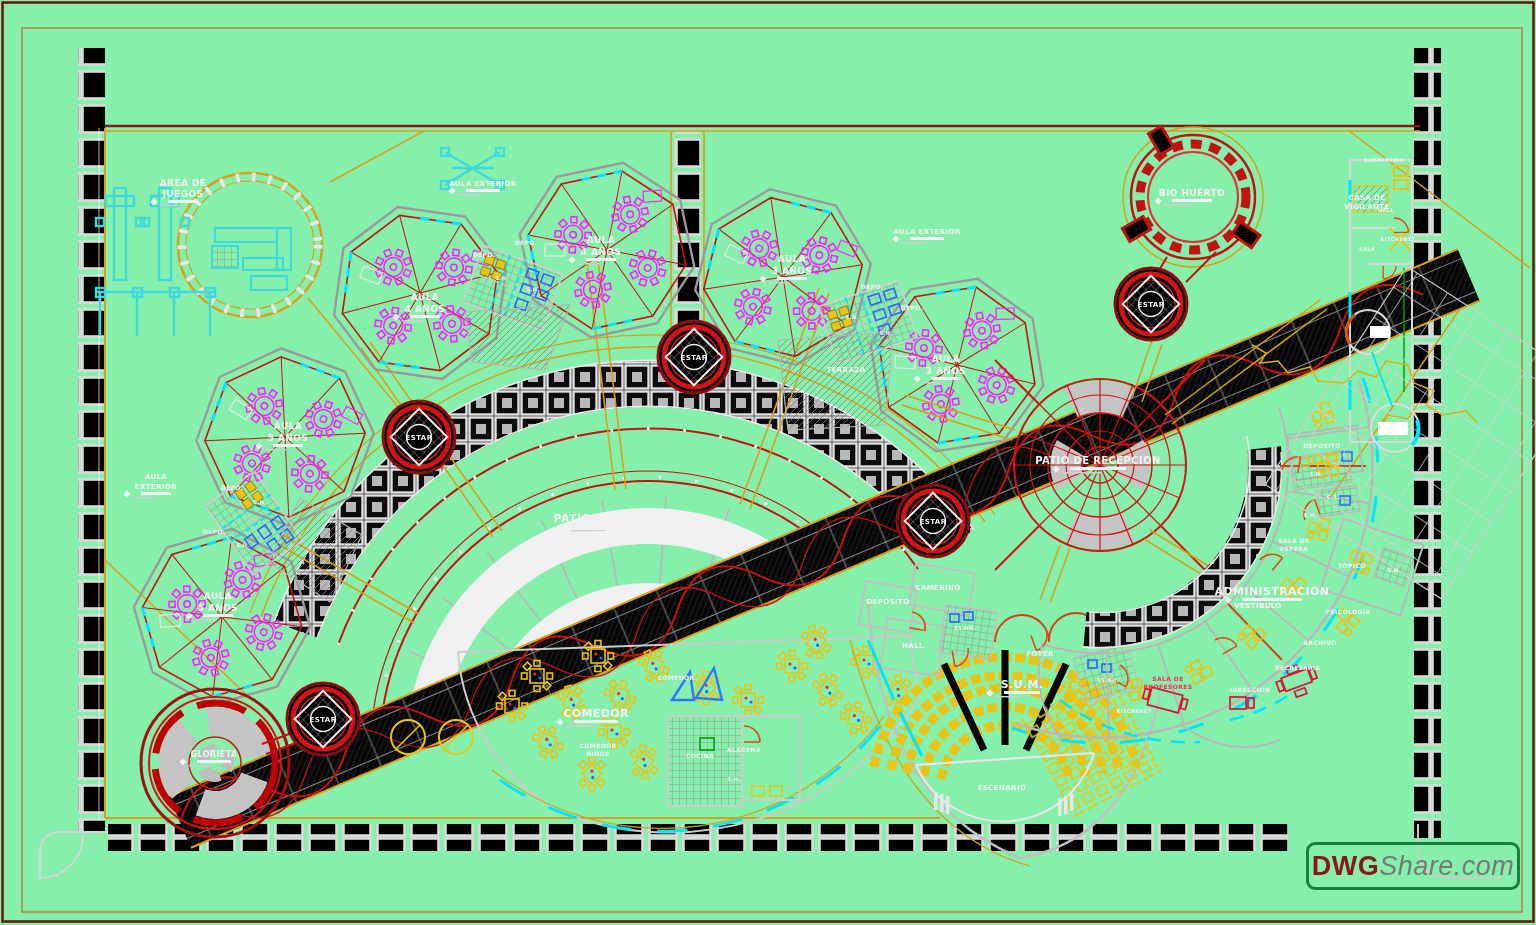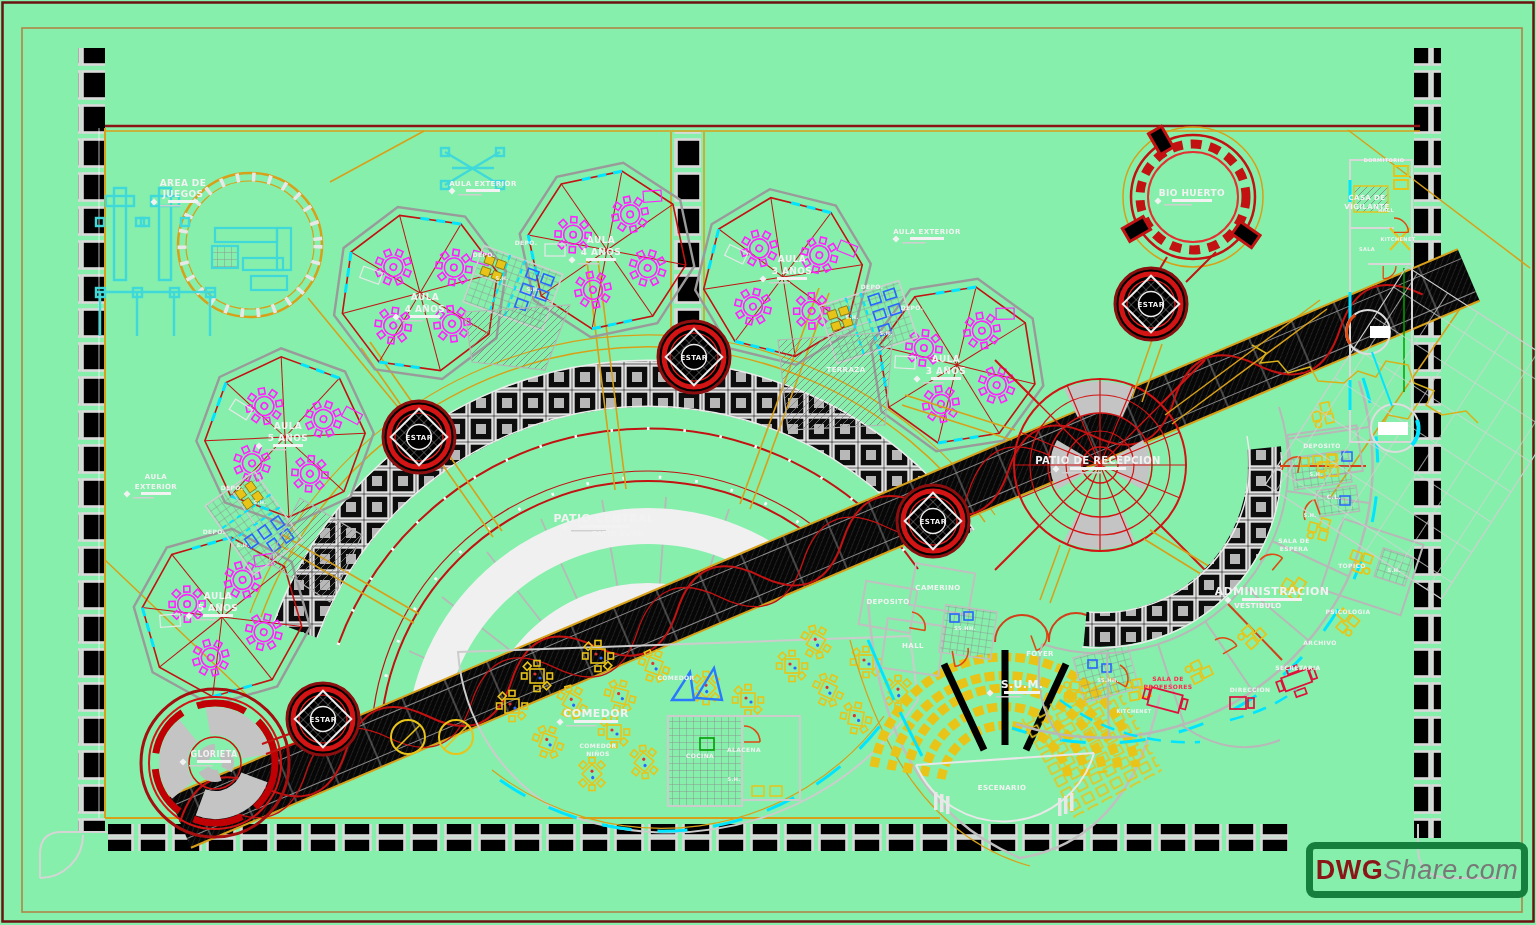--- a/index.html
+++ b/index.html
@@ -1,20 +1,20 @@
 <!DOCTYPE html>
 <html><head>
 <meta charset="utf-8">
 <style>
   html,body{margin:0;padding:0;background:#000;}
   .stage{position:relative;width:1536px;height:925px;background:#86efac;overflow:hidden;}
   #plan{position:absolute;left:0;top:0;}
   #plan text{font-family:"DejaVu Sans",sans-serif;font-weight:bold;letter-spacing:.4px;}
   .watermark{position:absolute;left:1306px;top:842px;width:208px;height:42px;
-    border:7px solid #15803d;border-radius:9px;display:flex;align-items:center;justify-content:center;
+    border:3px solid #15803d;border-radius:9px;display:flex;align-items:center;justify-content:center;
     font-family:"Liberation Sans",sans-serif;font-size:27px;font-weight:bold;letter-spacing:.5px;text-align:right;}
   .wm-red{color:#8b1618;}
   .wm-gray{color:#787878;font-weight:normal;font-style:italic;}
 </style>
 </head>
 <body>
 
 <div class="stage">
 <svg id="plan" width="1536" height="925" viewBox="0 0 1536 925">
 <defs>

